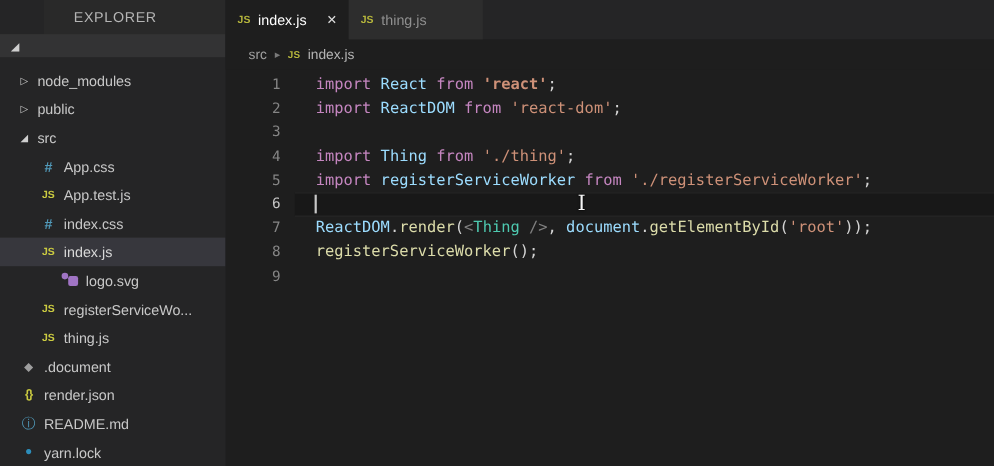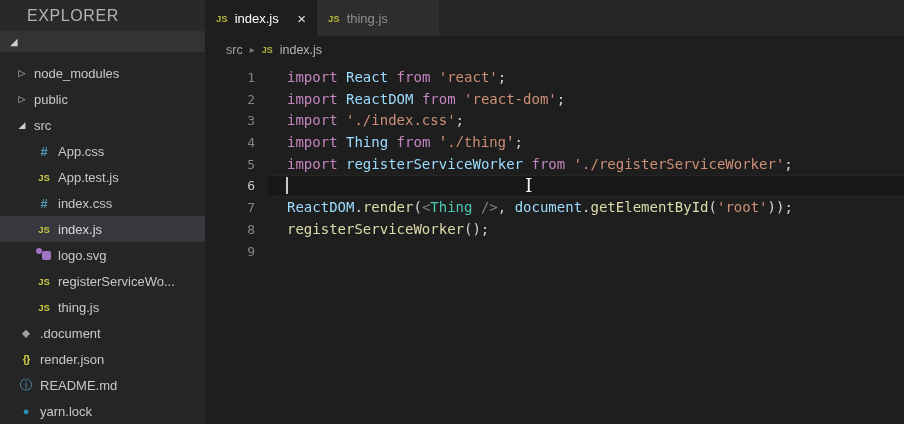--- a/index.html
+++ b/index.html
@@ -4,22 +4,22 @@
 <style>
   * { margin:0; padding:0; box-sizing:border-box; }
   html,body { width:904px; height:424px; overflow:hidden; background:#1e1e1e;
               font-family:"Liberation Sans", sans-serif; }
   #app { position:relative; width:904px; height:424px; display:flex; }
 
   
   #sidebar { width:205px; height:424px; background:#252526; flex:none;
              display:flex; flex-direction:column; overflow:hidden; }
   .explorer-header { height:36px; background:#292929; color:#b4b4b4;
-                     font-size:16px; letter-spacing:0.6px;
-                     display:flex; align-items:center; padding-left:27px; }
+                     font-size:13px; letter-spacing:0.6px;
+                     display:flex; align-items:center; padding-left:27px;margin-left:40px; }
   .root-row { height:24px; background:#333334; color:#e8e8e8;
               font-size:12.5px; font-weight:bold; letter-spacing:0.3px;
               display:flex; align-items:center; padding-left:8px; gap:7px;
               margin-bottom:8px; }
   .twisty { font-size:9px; color:#cfcfcf; width:12px; text-align:center; flex:none; }
   .tree-row { height:26px; display:flex; align-items:center; gap:6px;
               color:#c8c8c8; font-size:13px; cursor:pointer; white-space:nowrap; }
   .tree-row.selected { background:#37373d; color:#d8d8d8; }
   .ficon { width:16px; flex:none; text-align:center; font-weight:bold;
            font-family:"Liberation Sans", sans-serif; position:relative; }
@@ -104,21 +104,21 @@
           <span>App.test.js</span>
         </div>
         <div class="tree-row" style="padding-left: 36px;">
           <span class="ficon g-css">#</span>
           <span>index.css</span>
         </div>
         <div class="tree-row selected" style="padding-left: 36px;">
           <span class="ficon g-js">JS</span>
           <span>index.js</span>
         </div>
-        <div class="tree-row" style="padding-left: 36px;">
+        <div class="tree-row" style="padding-left: 56px;">
           <span class="ficon shape-svg"></span>
           <span>logo.svg</span>
         </div>
         <div class="tree-row" style="padding-left: 36px;">
           <span class="ficon g-js">JS</span>
           <span>registerServiceWo...</span>
         </div>
         <div class="tree-row" style="padding-left: 36px;">
           <span class="ficon g-js">JS</span>
           <span>thing.js</span>
@@ -157,24 +157,24 @@
 
     <div id="breadcrumb">
       <span class="crumb-folder">src</span>
       <span class="crumb-sep">▸</span>
       <span class="bc-js">JS</span>
       <span class="crumb-file">index.js</span>
     </div>
 
     <div id="code-area">
       <div>
-          <div class="code-line"><span class="line-num">1</span><span class="code-text"><span style="color: rgb(197, 134, 192);">import </span><span style="color: rgb(156, 220, 254);">React </span><span style="color: rgb(197, 134, 192);">from </span><span style="color: rgb(206, 145, 120);">'react'</span><span style="color: rgb(212, 212, 212);">;</span></span></div>
+          <div class="code-line"><span class="line-num">1</span><span class="code-text"><span style="color: rgb(197, 134, 192);">import </span><span style="color: rgb(156, 220, 254);">React </span><span style="color: rgb(197, 134, 192);">from </span><span style="color: rgb(206, 145, 120); font-weight: bold;">'react'</span><span style="color: rgb(212, 212, 212);">;</span></span></div>
           <div class="code-line"><span class="line-num">2</span><span class="code-text"><span style="color: rgb(197, 134, 192);">import </span><span style="color: rgb(156, 220, 254);">ReactDOM </span><span style="color: rgb(197, 134, 192);">from </span><span style="color: rgb(206, 145, 120);">'react-dom'</span><span style="color: rgb(212, 212, 212);">;</span></span></div>
-          <div class="code-line"><span class="line-num">3</span><span class="code-text"><span style="color: rgb(197, 134, 192);">import </span><span style="color: rgb(206, 145, 120);">'./index.css'</span><span style="color: rgb(212, 212, 212);">;</span></span></div>
-          <div class="code-line"><span class="line-num">4</span><span class="code-text"><span style="color: rgb(197, 134, 192);">import </span><span style="color: rgb(156, 220, 254);">Thing </span><span style="color: rgb(197, 134, 192);">from </span><span style="color: rgb(206, 145, 120); font-family: Liberation Mono, monospace;">'./thing'</span><span style="color: rgb(212, 212, 212);">;</span></span></div>
+          <div class="code-line"><span class="line-num">3</span></div>
+          <div class="code-line"><span class="line-num">4</span><span class="code-text"><span style="color: rgb(197, 134, 192);">import </span><span style="color: rgb(156, 220, 254);">Thing </span><span style="color: rgb(197, 134, 192);">from </span><span style="color: rgb(206, 145, 120);">'./thing'</span><span style="color: rgb(212, 212, 212);">;</span></span></div>
           <div class="code-line"><span class="line-num">5</span><span class="code-text"><span style="color: rgb(197, 134, 192);">import </span><span style="color: rgb(156, 220, 254);">registerServiceWorker </span><span style="color: rgb(197, 134, 192);">from </span><span style="color: rgb(206, 145, 120);">'./registerServiceWorker'</span><span style="color: rgb(212, 212, 212);">;</span></span></div>
           <div class="code-line current"><span class="line-num cur">6</span><span class="code-text"></span><span class="caret"></span></div>
           <div class="code-line"><span class="line-num">7</span><span class="code-text"><span style="color: rgb(156, 220, 254);">ReactDOM</span><span style="color: rgb(212, 212, 212);">.</span><span style="color: rgb(220, 220, 170);">render</span><span style="color: rgb(212, 212, 212);">(</span><span style="color: rgb(128, 128, 128);">&lt;</span><span style="color: rgb(78, 201, 176);">Thing</span><span style="color: rgb(212, 212, 212);"> </span><span style="color: rgb(128, 128, 128);">/&gt;</span><span style="color: rgb(212, 212, 212);">, </span><span style="color: rgb(156, 220, 254);">document</span><span style="color: rgb(212, 212, 212);">.</span><span style="color: rgb(220, 220, 170);">getElementById</span><span style="color: rgb(212, 212, 212);">(</span><span style="color: rgb(206, 145, 120);">'root'</span><span style="color: rgb(212, 212, 212);">));</span></span></div>
           <div class="code-line"><span class="line-num">8</span><span class="code-text"><span style="color: rgb(220, 220, 170);">registerServiceWorker</span><span style="color: rgb(212, 212, 212);">();</span></span></div>
           <div class="code-line"><span class="line-num">9</span><span class="code-text"></span></div>
         </div>
     </div>
   </div>
 
   <div id="mouse-cursor">I</div>

